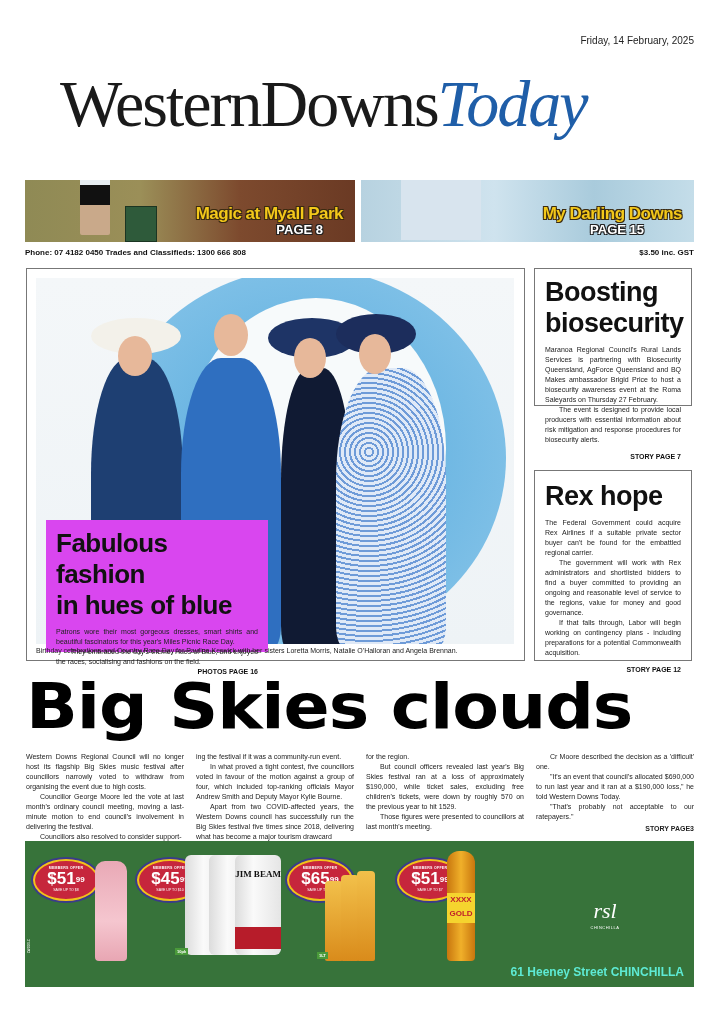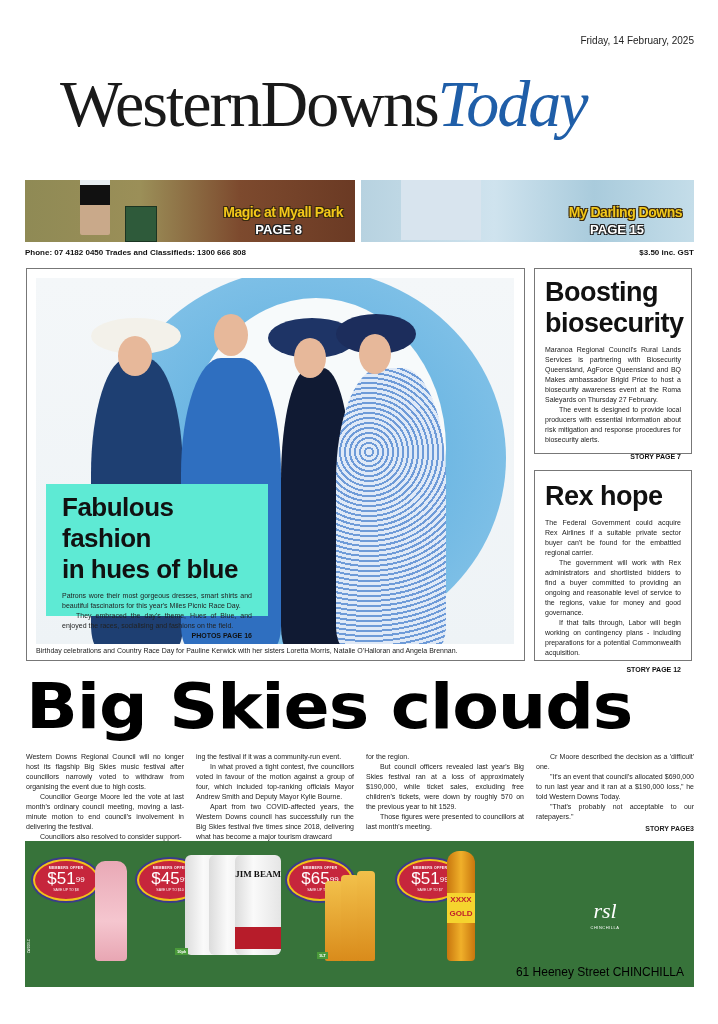--- a/index.html
+++ b/index.html
@@ -6,88 +6,88 @@
   body { width:718px; height:1024px; position:relative; overflow:hidden; font-family:"Liberation Sans", sans-serif; color:#111; }
   .abs { position:absolute; }
   .date { left:560px; top:35px; width:134px; text-align:right; font-size:10px; color:#222; }
   .masthead { left:60px; top:66px; width:620px; height:76px; font-family:"Liberation Serif", serif; font-size:66px; line-height:76px; letter-spacing:-2px; white-space:nowrap; }
   .masthead .wd { color:#1a1a1a; }
   .masthead .td { color:#1f5ea8; font-style:italic;text-align:center; }
 
   .teaser { top:180px; height:62px; overflow:hidden; }
   .teaser-1 { left:25px; width:330px; background:linear-gradient(90deg,#8f8a55 0%,#9b8f58 35%,#7d4a2e 65%,#6b3a24 100%); }
   .teaser-2 { left:361px; width:333px; background:linear-gradient(90deg,#b7d2e0 0%,#cfe3ee 40%,#a9cbdc 70%,#c4dde9 100%); }
-  .teaser .t-title { position:absolute; right:12px; top:24px; font-weight:bold; font-size:14px; color:#f3c81a; text-shadow:1px 1px 0 #3a2a10, -1px -1px 0 #3a2a10, 1px -1px 0 #3a2a10, -1px 1px 0 #3a2a10; letter-spacing:-0.5px; white-space:nowrap;padding-left:20px; }
-  .teaser .t-page { position:absolute; right:53px; top:42px; font-weight:bold; font-size:13px; color:#fff; text-shadow:1px 1px 0 #222,-1px -1px 0 #222,1px -1px 0 #222,-1px 1px 0 #222; }
+  .teaser .t-title { position:absolute; right:12px; top:24px; font-weight:bold; font-size:17px; color:#f3c81a; text-shadow:1px 1px 0 #3a2a10, -1px -1px 0 #3a2a10, 1px -1px 0 #3a2a10, -1px 1px 0 #3a2a10; letter-spacing:-0.5px; white-space:nowrap;padding-left:20px; }
+  .teaser .t-page { position:absolute; right:32px; top:42px; font-weight:bold; font-size:13px; color:#fff; text-shadow:1px 1px 0 #222,-1px -1px 0 #222,1px -1px 0 #222,-1px 1px 0 #222; }
   .teaser-2 .t-page { right:50px; }
   .fig-1 { position:absolute; left:55px; top:-45px; width:30px; height:100px; background:linear-gradient(180deg,#222 0 12%,#e8eef2 12% 50%,#111 50% 70%,#c9a98a 70% 100%); border-radius:6px 6px 2px 2px; }
   .bin { position:absolute; left:100px; top:26px; width:30px; height:34px; background:#2e5a3a; border:1px solid #1b3522; }
   .fig-2 { position:absolute; left:40px; top:-50px; width:80px; height:110px; background:radial-gradient(ellipse at 50% 18%, #e6d29a 0 18%, transparent 19%), linear-gradient(180deg, transparent 0 35%, #d8e4ee 35% 100%); }
 
   .infobar { top:248px; font-size:8px; font-weight:bold; color:#111; }
   .infobar.left { left:25px; }
   .infobar.right { right:24px; }
 
   .box { border:1px solid #777; background:#fff; }
   .main-box { left:26px; top:268px; width:497px; height:391px; }
   .photo { left:36px; top:278px; width:478px; height:366px; background:linear-gradient(180deg,#f4f7f9 0%,#eef3f6 100%); overflow:hidden; }
   .drape { position:absolute; border-radius:50%; background:radial-gradient(ellipse at center,#3b96d3 0%,#5aaee0 50%,#7cc0e8 100%); }
   .person { position:absolute; border-radius:40% 40% 8% 8%; }
   .hat { position:absolute; border-radius:50%; }
   .face { position:absolute; border-radius:50%; background:#e7b89a; }
-  .caption-box { left:46px; top:484px; width:222px; height:132px; background:#5eead4; padding:0 16px; box-sizing:border-box; }
+  .caption-box { left:46px; top:520px; width:222px; height:132px; background:#d946ef; padding:0 10px; box-sizing:border-box; }
   .cap-headline { font-family:"Liberation Sans", sans-serif; font-weight:bold; font-size:26px; line-height:31px; color:#111; margin-top:8px; letter-spacing:-0.5px; }
   .cap-body { font-size:7px; line-height:10px; text-align:justify; margin-top:6px; color:#222; }
   .cap-body p { margin:0; }
   .cap-body p + p { text-indent:14px; }
   .cap-ref { font-size:7px; font-weight:bold; text-align:right; margin-top:1px; }
   .photo-caption { left:36px; top:647px; width:480px; font-size:7px; color:#222; white-space:nowrap; }
 
   .side-box { left:534px; width:158px; padding:8px 10px 0 10px; box-sizing:border-box; }
-  .side-1 { top:268px; height:186px; }
+  .side-1 { top:268px; height:138px; }
   .side-2 { top:470px; height:191px; }
   .side-h { font-weight:bold; font-size:27px; line-height:31px; letter-spacing:-0.5px; color:#111; }
   .side-body { font-size:7px; line-height:10px; text-align:justify; margin-top:6px; color:#222; }
   .side-body p { margin:0; }
   .side-body p + p { text-indent:14px; }
   .side-ref { font-size:7px; font-weight:bold; text-align:right; margin-top:8px; }
   .side-2 .side-h { margin-top:2px; }
 
   .big-head { left:26px; top:670px; width:680px; font-family:"DejaVu Sans", sans-serif; font-weight:bold; font-size:63px; line-height:74px; letter-spacing:-1px; color:#000; white-space:nowrap; transform:scaleX(1.08); transform-origin:left; }
 
   .cols { left:26px; top:752px; width:668px; display:flex; gap:12px; }
   .col { flex:1; font-size:7px; line-height:10px; text-align:justify; color:#222; }
   .col p { margin:0; }
   .col p.ind { text-indent:14px; }
   .col .ref { font-weight:bold; text-align:right; margin-top:2px; }
 
   .ad { left:25px; top:841px; width:669px; height:146px; background:#37733a; overflow:hidden; }
   .badge { position:absolute; width:62px; height:38px; border-radius:50%; background:#c6263c; border:2px solid #f2c21a; box-shadow:0 0 0 2px #3b3b8a; color:#fff; text-align:center; }
   .badge .b-top { font-size:3.5px; font-weight:bold; margin-top:5px; letter-spacing:0.3px; }
-  .badge .b-price { font-size:17px; font-weight:normal; line-height:18px; }
+  .badge .b-price { font-size:17px; font-weight:bold; line-height:18px; }
   .badge .b-price sup { font-size:8px; vertical-align:top; position:relative; top:1px; }
   .badge .b-sub { font-size:3.5px; }
   .bottle-gin { position:absolute; left:70px; top:20px; width:32px; height:100px; background:linear-gradient(180deg,#e9a9b6 0%,#f5c6cf 60%,#e8a6b3 100%); border-radius:10px 10px 4px 4px; }
   .cans { position:absolute; left:150px; top:14px; width:110px; height:100px; }
   .can { position:absolute; top:0; width:46px; height:100px; background:linear-gradient(90deg,#dcdcdc,#fafafa 40%,#e5e5e5); border-radius:6px;text-decoration:underline; }
   .can .jb { position:absolute; top:14px; width:100%; text-align:center; font-family:"Liberation Serif", serif; font-weight:bold; font-size:9px; color:#111; }
   .can .red { position:absolute; bottom:6px; left:0; right:0; height:22px; background:#b71c2a; }
   .whisky { position:absolute; left:292px; top:20px; width:70px; height:100px; }
   .wb { position:absolute; bottom:0; width:18px; background:linear-gradient(180deg,#f2c04a,#d98b1b); border-radius:4px 4px 2px 2px; }
   .beer { position:absolute; left:422px; top:10px; width:28px; height:110px; background:linear-gradient(90deg,#c8760e,#f0b02a 50%,#c8760e); border-radius:12px 12px 4px 4px; }
   .beer .lbl { position:absolute; top:42px; left:0; right:0; height:30px; background:#f5d42e; color:#c0202a; font-weight:bold; font-size:8px; text-align:center; line-height:14px; }
   .brand { position:absolute; left:455px; top:4px; width:210px; text-align:center; }
   .brand-name { font-style:italic; font-weight:bold; font-size:24px; color:#fff; letter-spacing:0px; white-space:nowrap; }
   .brand-tag { font-size:10px; color:#fff; letter-spacing:3px; margin-top:0px; }
   .reward-strip { position:absolute; left:355px; top:50px; width:314px; height:16px; background:linear-gradient(90deg,rgba(214,189,100,0) 0%,#d9c36c 10%,#e6d381 80%,#d9c36c 100%); font-weight:bold; font-size:12px; line-height:16px; color:#25367a; text-align:center; letter-spacing:-0.3px; }
   .reward-strip .sc { font-style:italic; font-family:"Liberation Serif", serif; font-weight:bold; color:#25367a; font-size:10px; margin-left:4px; }
   .rsl { position:absolute; left:550px; top:56px; width:60px; height:40px; color:#fff; text-align:center; }
   .rsl .logo { font-family:"Liberation Serif", serif; font-style:italic; font-size:22px; line-height:28px; }
   .rsl .place { font-size:4px; letter-spacing:0.5px; }
-  .address { position:absolute; right:10px; top:124px; font-weight:normal; font-size:12px; color:#000000; }
+  .address { position:absolute; right:10px; top:124px; font-weight:bold; font-size:12px; color:#5eead4; }
   .avail { position:absolute; left:0; top:124px; width:270px; height:20px; background:#e2a72a; clip-path:polygon(0 0, 92% 0, 100% 35%, 96% 60%, 100% 100%, 0 100%); }
   .avail span { position:absolute; left:10px; top:4px; font-size:10px; font-weight:bold; color:#fff; letter-spacing:0.2px; }
   .tiny-vert { position:absolute; left:2px; top:98px; font-size:3px; color:#fff; writing-mode:vertical-rl; transform:rotate(180deg); }
   .small-tag { position:absolute; font-size:4px; font-weight:bold; color:#fff; background:#4a9a3a; padding:1px 2px; }
 </style>
 </head>
 <body>
 
 <div class="abs date">Friday, 14 February, 2025</div>
 

